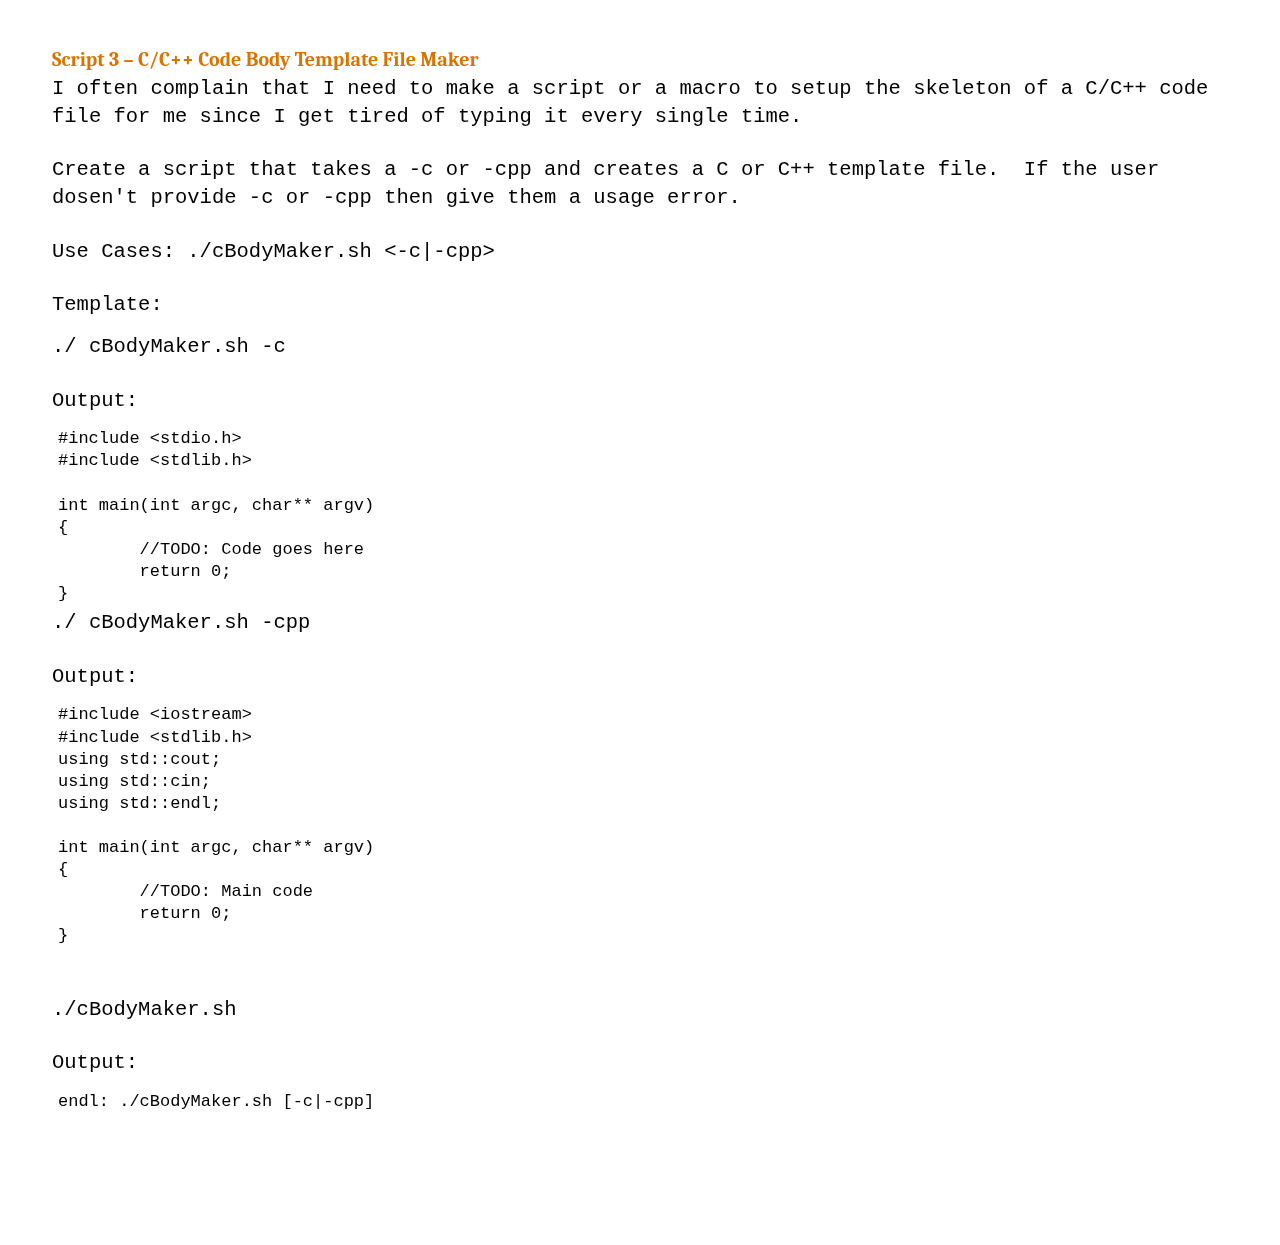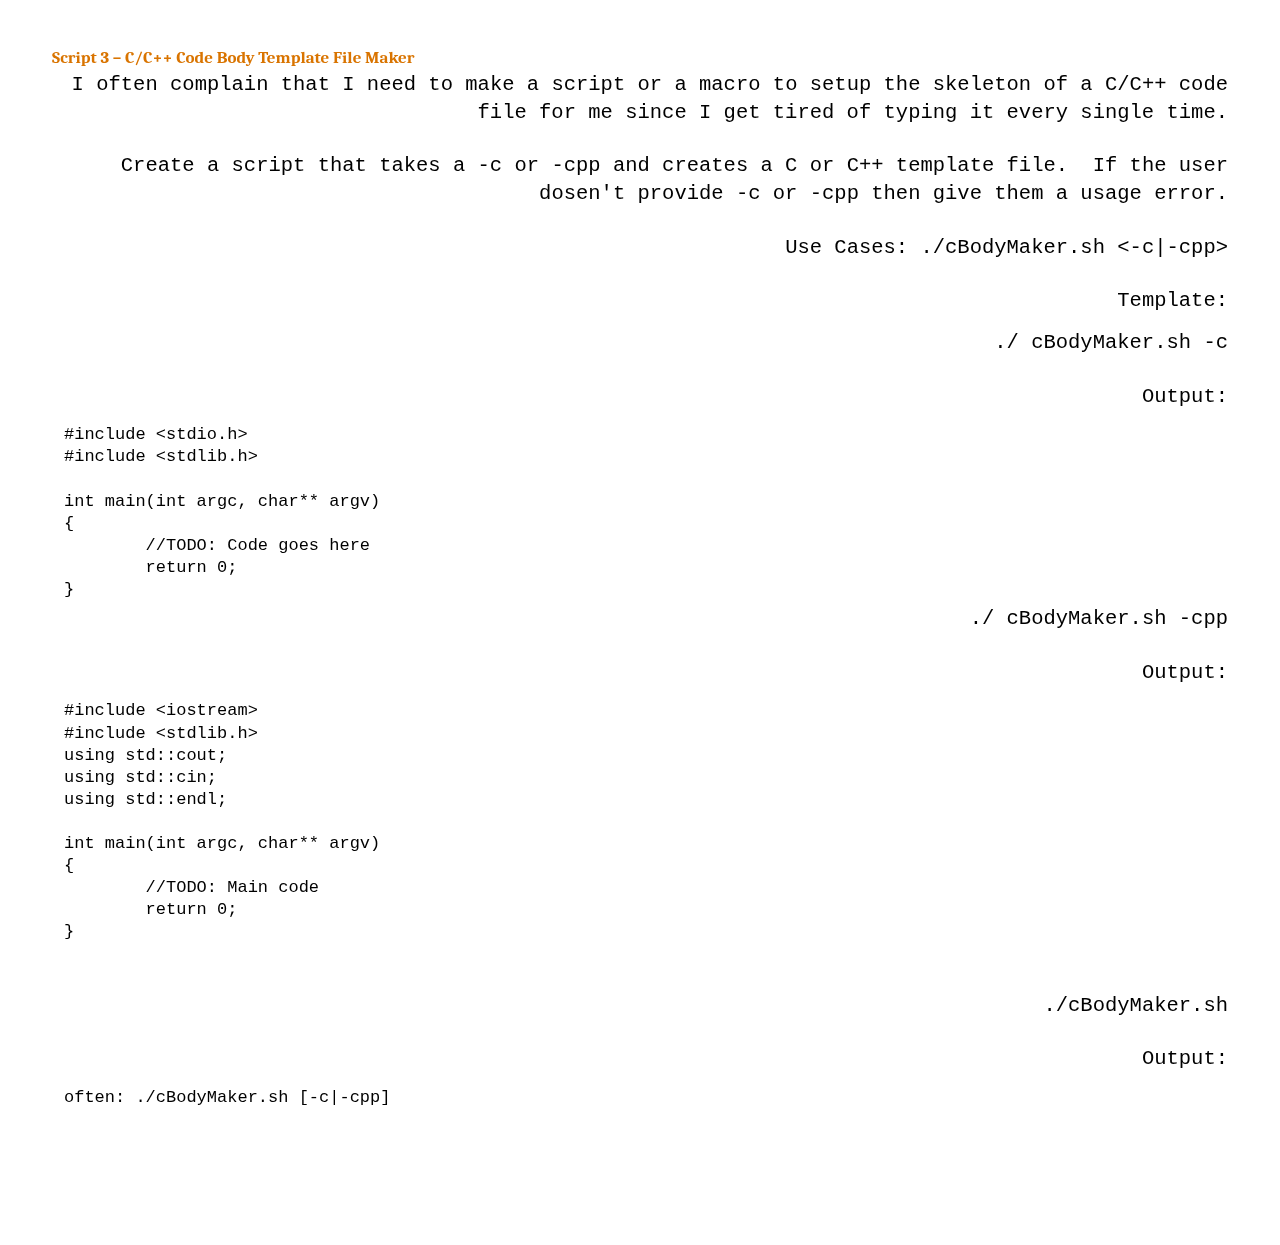--- a/index.html
+++ b/index.html
@@ -7,42 +7,41 @@
     padding: 48px 52px;
     font-family: "Segoe UI", Arial, sans-serif;
     background: #fff;
     color: #000;
     width: 1280px;
     box-sizing: border-box;
   }
   .heading {
     font-family: Cambria, Georgia, "Times New Roman", serif;
     font-weight: bold;
-    font-size: 17px;
+    font-size: 20px;
     color: #d97400;
     margin: 0 0 4px 0;
   }
   .body-text {
     font-family: "Lucida Console", "Courier New", monospace;
     font-size: 20.5px;
     line-height: 1.35;
     margin: 0 0 26px 0;
     white-space: pre-wrap;
     color: #000;
-    text-align: right;
   }
   .body-text.tight {
     margin-bottom: 14px;
   }
   .code-block {
     font-family: "Courier New", monospace;
     font-size: 17px;
     line-height: 1.3;
     white-space: pre;
-    margin: 0 0 4px 12px;
+    margin: 0 0 4px 6px;
     color: #000;
   }
   .gap-large {
     height: 44px;
   }
 </style>
 </head>
 <body>
 
 <div class="heading">Script 3 – C/C++ Code Body Template File Maker</div>
@@ -83,13 +82,13 @@
         //TODO: Main code
         return 0;
 }</pre>
 
 <div class="gap-large"></div>
 
 <p class="body-text">./cBodyMaker.sh</p>
 
 <p class="body-text tight">Output:</p>
 
-<pre class="code-block">often: ./cBodyMaker.sh [-c|-cpp]</pre>
+<pre class="code-block">endl: ./cBodyMaker.sh [-c|-cpp]</pre>
 
 </body></html>

